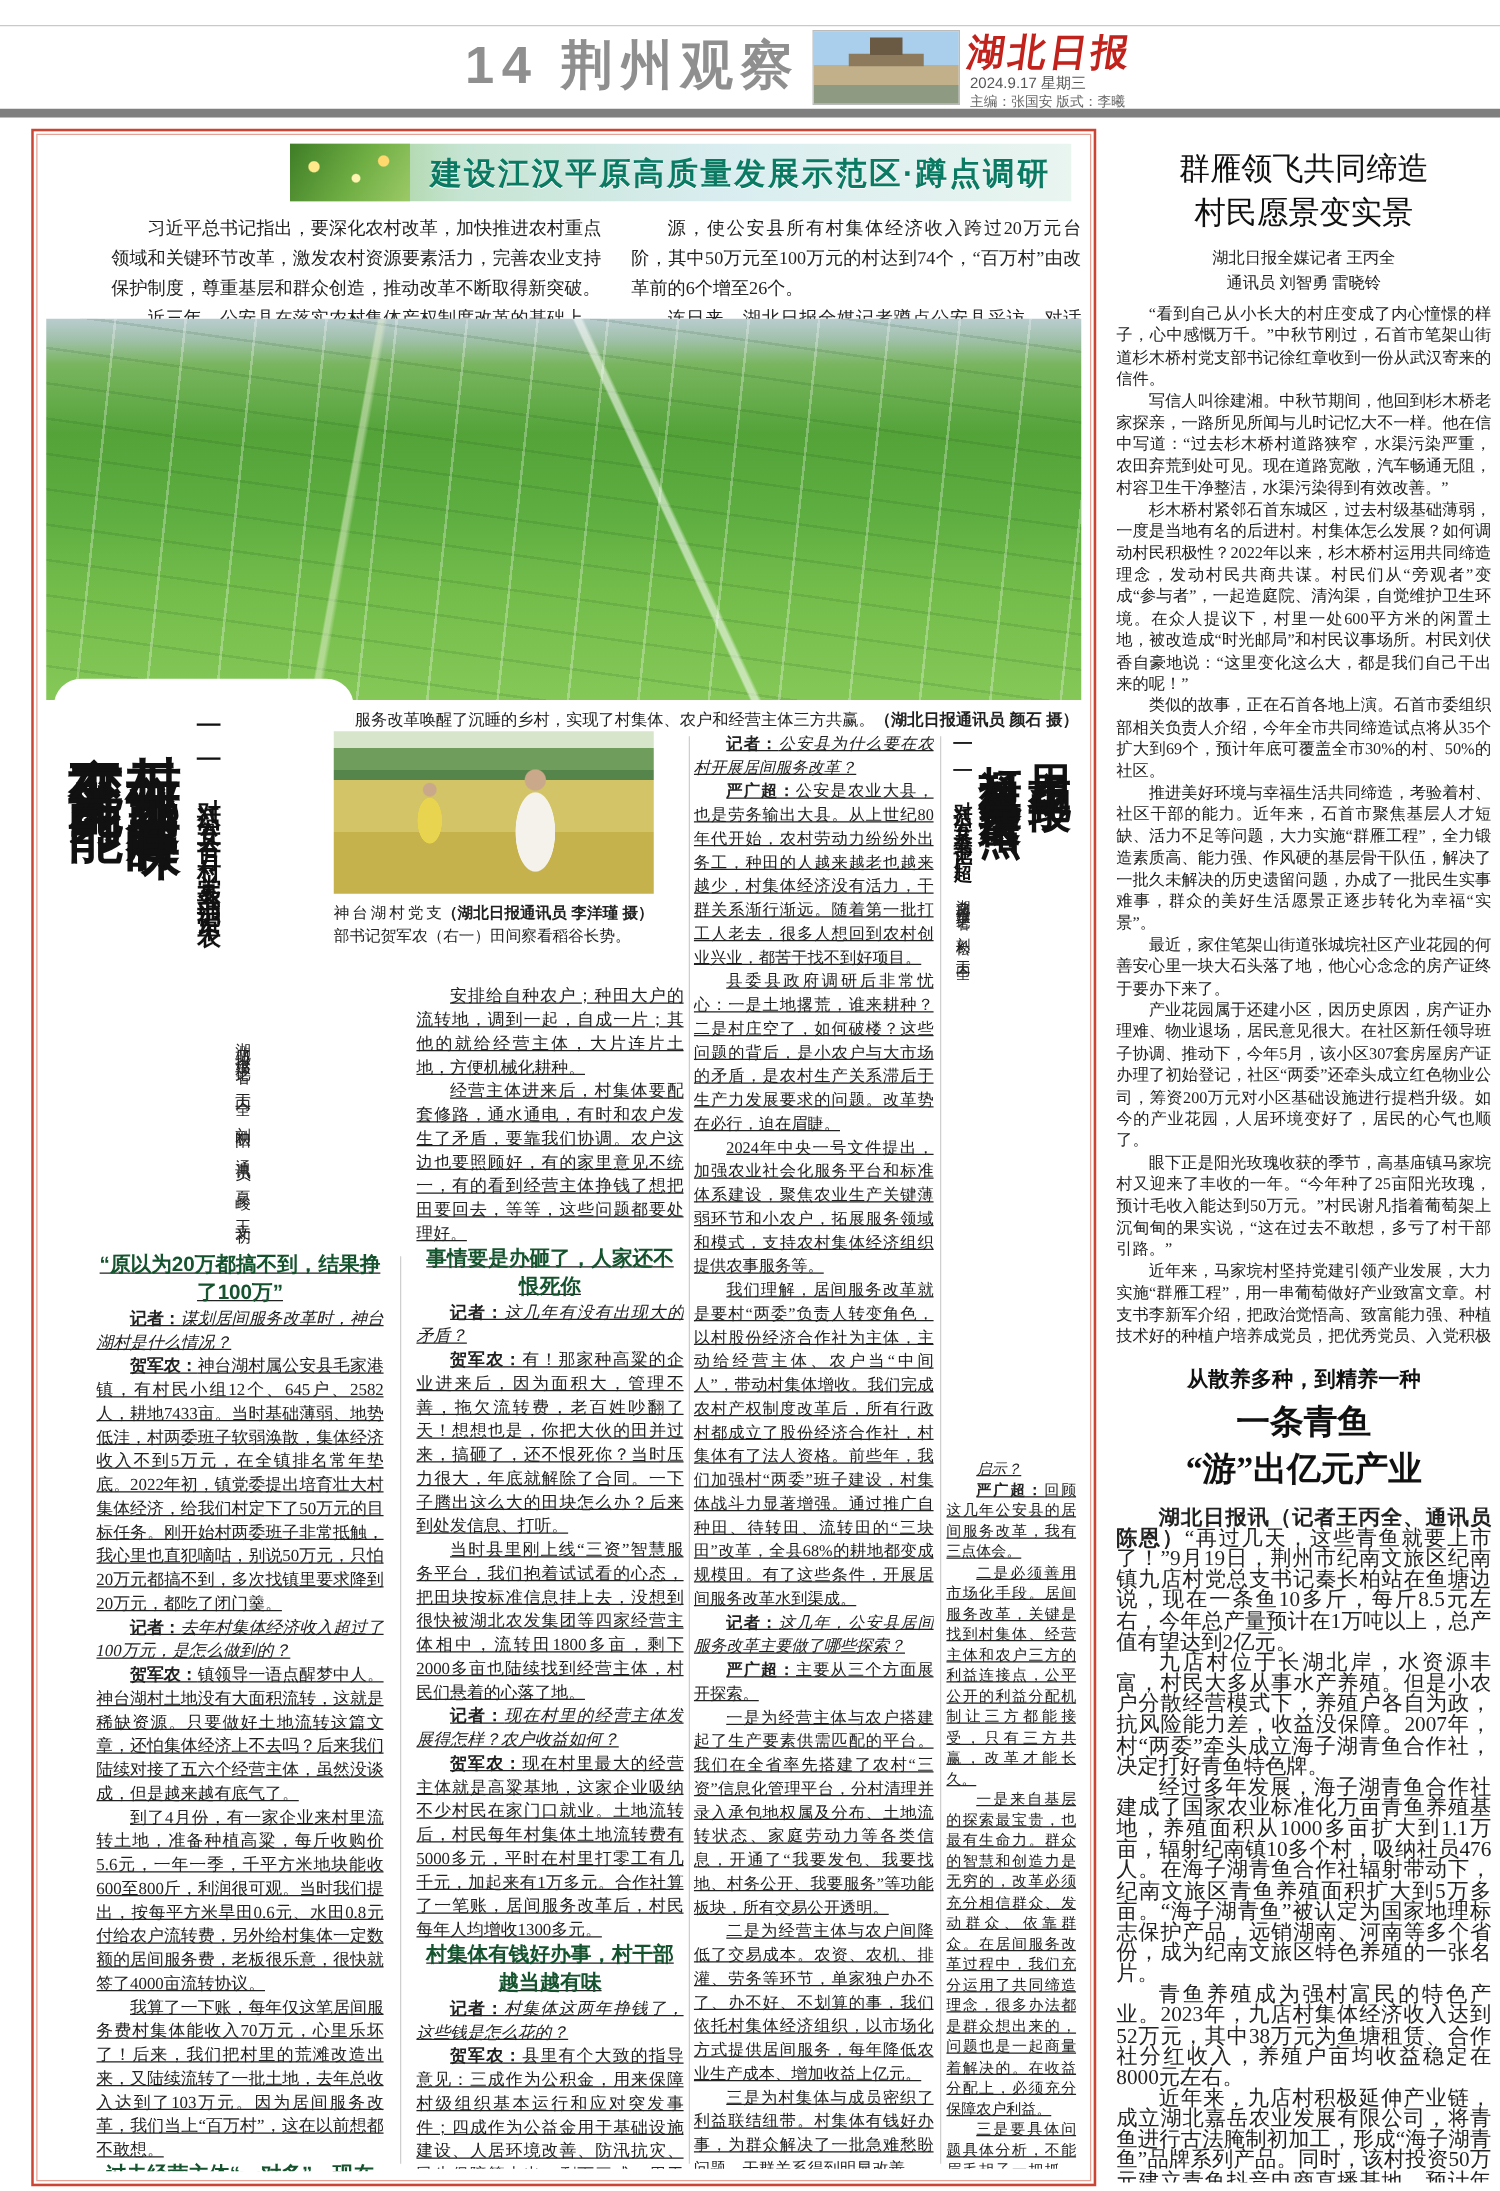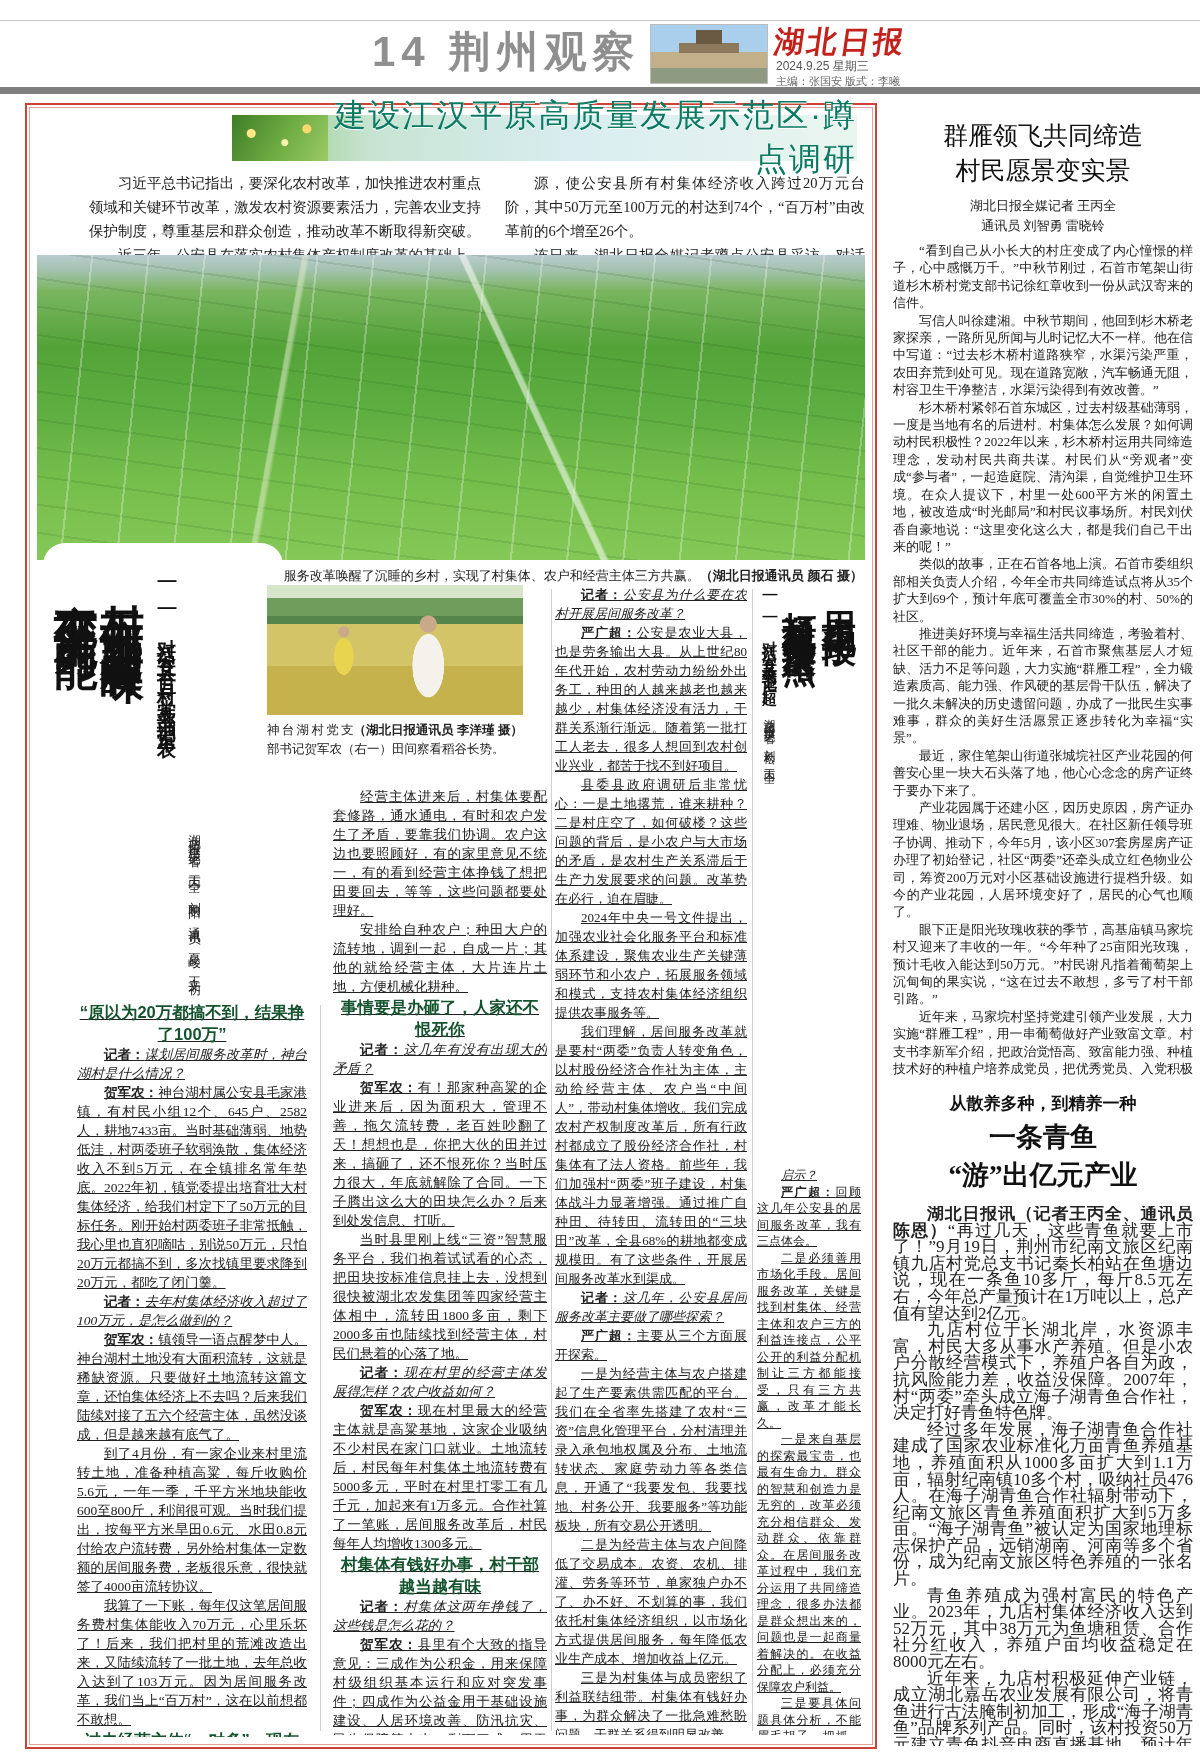--- a/index.html
+++ b/index.html
@@ -24,22 +24,22 @@
   .red-box{left:25px;top:103px;width:848px;height:1642px;border:2px solid #cc4433;
            box-shadow:inset 0 0 0 2px #fff, inset 0 0 0 3px #e5a294;background:#fff;}
   .series-banner{left:205px;top:10px;width:625px;height:46px;display:flex;align-items:center;
       background:linear-gradient(90deg,#8cc46c 0,#c6e4d2 22%,#d9edf0 55%,#e9f5ef 100%);}
   .banner-flower{width:96px;height:46px;flex:0 0 auto;
       background:
         radial-gradient(circle 5px at 20% 40%,#ffe98a 0 4px,transparent 5px),
         radial-gradient(circle 4px at 55% 60%,#fff3b0 0 3px,transparent 4px),
         radial-gradient(circle 5px at 78% 30%,#ffd96e 0 4px,transparent 5px),
         linear-gradient(120deg,#3f7d27,#6fae43 55%,#9cc967);}
-  .banner-title{flex:1;text-align:right;font-family:"Liberation Sans","DejaVu Sans",sans-serif;
-      font-size:32px;font-weight:400;color:#0b7a63;letter-spacing:2px;text-shadow:0 1px 0 #ffffff;}
+  .banner-title{flex:1;text-align:center;font-family:"Liberation Sans","DejaVu Sans",sans-serif;
+      font-size:25px;font-weight:700;color:#0b7a63;letter-spacing:2px;text-shadow:0 1px 0 #ffffff;}
   .intro-col{font-size:14.5px;line-height:24px;text-align:justify;color:#222;}
   .intro-col p{margin:0;text-indent:2em;}
   
   .aerial-photo{left:10px;top:150px;width:828px;height:305px;
       background:
         linear-gradient(65deg,transparent 0 58%,rgba(255,255,255,.55) 58.2% 58.7%,transparent 59%),
         linear-gradient(100deg,transparent 0 30%,rgba(230,240,210,.5) 30.2% 30.6%,transparent 31%),
         repeating-linear-gradient(96deg,transparent 0 54px,rgba(255,255,255,.28) 54px 56px),
         repeating-linear-gradient(8deg,transparent 0 26px,rgba(20,70,20,.12) 26px 28px),
         linear-gradient(180deg,#b9ccd0 0,#a3c2ae 5%,#79b55f 12%,#54a339 30%,#5fae41 52%,#74bd4b 72%,#85c858 100%);}
@@ -99,21 +99,21 @@
 </style>
 </head>
 <body>
 
 <div id="canvas">
 
   <div class="abs top-rule"></div>
   <div class="abs page-title">14 荆州观察</div>
   <div class="abs masthead-photo"></div>
   <div class="abs masthead-logo">湖北日报</div>
-  <div class="abs masthead-date">2024.9.25 星期三</div>
+  <div class="abs masthead-date">2024.9.17 星期三</div>
   <div class="abs masthead-editors">主编：张国安 版式：李曦</div>
   <div class="abs thick-rule"></div>
 
   <div class="abs red-box">
 
     <div class="abs series-banner">
       <div class="banner-flower"></div>
       <div class="banner-title">建设江汉平原高质量发展示范区·蹲点调研</div>
     </div>
 
@@ -149,22 +149,22 @@
         <p class="p-subhead">“原以为20万都搞不到，结果挣了100万”</p>
         <p class="p-q"><b>记者：</b>谋划居间服务改革时，神台湖村是什么情况？</p>
         <p class="p-a"><b>贺军农：</b>神台湖村属公安县毛家港镇，有村民小组12个、645户、2582人，耕地7433亩。当时基础薄弱、地势低洼，村两委班子软弱涣散，集体经济收入不到5万元，在全镇排名常年垫底。2022年初，镇党委提出培育壮大村集体经济，给我们村定下了50万元的目标任务。刚开始村两委班子非常抵触，我心里也直犯嘀咕，别说50万元，只怕20万元都搞不到，多次找镇里要求降到20万元，都吃了闭门羹。</p>
         <p class="p-q"><b>记者：</b>去年村集体经济收入超过了100万元，是怎么做到的？</p>
         <p class="p-a"><b>贺军农：</b>镇领导一语点醒梦中人。神台湖村土地没有大面积流转，这就是稀缺资源。只要做好土地流转这篇文章，还怕集体经济上不去吗？后来我们陆续对接了五六个经营主体，虽然没谈成，但是越来越有底气了。</p>
         <p class="p-a">到了4月份，有一家企业来村里流转土地，准备种植高粱，每斤收购价5.6元，一年一季，千平方米地块能收600至800斤，利润很可观。当时我们提出，按每平方米旱田0.6元、水田0.8元付给农户流转费，另外给村集体一定数额的居间服务费，老板很乐意，很快就签了4000亩流转协议。</p>
         <p class="p-a">我算了一下账，每年仅这笔居间服务费村集体能收入70万元，心里乐坏了！后来，我们把村里的荒滩改造出来，又陆续流转了一批土地，去年总收入达到了103万元。因为居间服务改革，我们当上“百万村”，这在以前想都不敢想。</p>
         <p class="p-subhead">过去经营主体“一对多”，现在是“一对一”</p>
       </div>
     <div class="abs news-col col2">
+        <p class="p-a">安排给自种农户；种田大户的流转地，调到一起，自成一片；其他的就给经营主体，大片连片土地，方便机械化耕种。</p>
         <p class="p-a">经营主体进来后，村集体要配套修路，通水通电，有时和农户发生了矛盾，要靠我们协调。农户这边也要照顾好，有的家里意见不统一，有的看到经营主体挣钱了想把田要回去，等等，这些问题都要处理好。</p>
-        <p class="p-a">安排给自种农户；种田大户的流转地，调到一起，自成一片；其他的就给经营主体，大片连片土地，方便机械化耕种。</p>
         <p class="p-subhead">事情要是办砸了，人家还不恨死你</p>
         <p class="p-q"><b>记者：</b>这几年有没有出现大的矛盾？</p>
         <p class="p-a"><b>贺军农：</b>有！那家种高粱的企业进来后，因为面积大，管理不善，拖欠流转费，老百姓吵翻了天！想想也是，你把大伙的田并过来，搞砸了，还不恨死你？当时压力很大，年底就解除了合同。一下子腾出这么大的田块怎么办？后来到处发信息、打听。</p>
         <p class="p-a">当时县里刚上线“三资”智慧服务平台，我们抱着试试看的心态，把田块按标准信息挂上去，没想到很快被湖北农发集团等四家经营主体相中，流转田1800多亩，剩下2000多亩也陆续找到经营主体，村民们悬着的心落了地。</p>
         <p class="p-q"><b>记者：</b>现在村里的经营主体发展得怎样？农户收益如何？</p>
         <p class="p-a"><b>贺军农：</b>现在村里最大的经营主体就是高粱基地，这家企业吸纳不少村民在家门口就业。土地流转后，村民每年村集体土地流转费有5000多元，平时在村里打零工有几千元，加起来有1万多元。合作社算了一笔账，居间服务改革后，村民每年人均增收1300多元。</p>
         <p class="p-subhead">村集体有钱好办事，村干部越当越有味</p>
         <p class="p-q"><b>记者：</b>村集体这两年挣钱了，这些钱是怎么花的？</p>
         <p class="p-a"><b>贺军农：</b>县里有个大致的指导意见：三成作为公积金，用来保障村级组织基本运行和应对突发事件；四成作为公益金用于基础设施建设、人居环境改善、防汛抗灾、民生保障等支出；剩下三成，用于股民分红或扩大再生产等。</p>
       </div>

